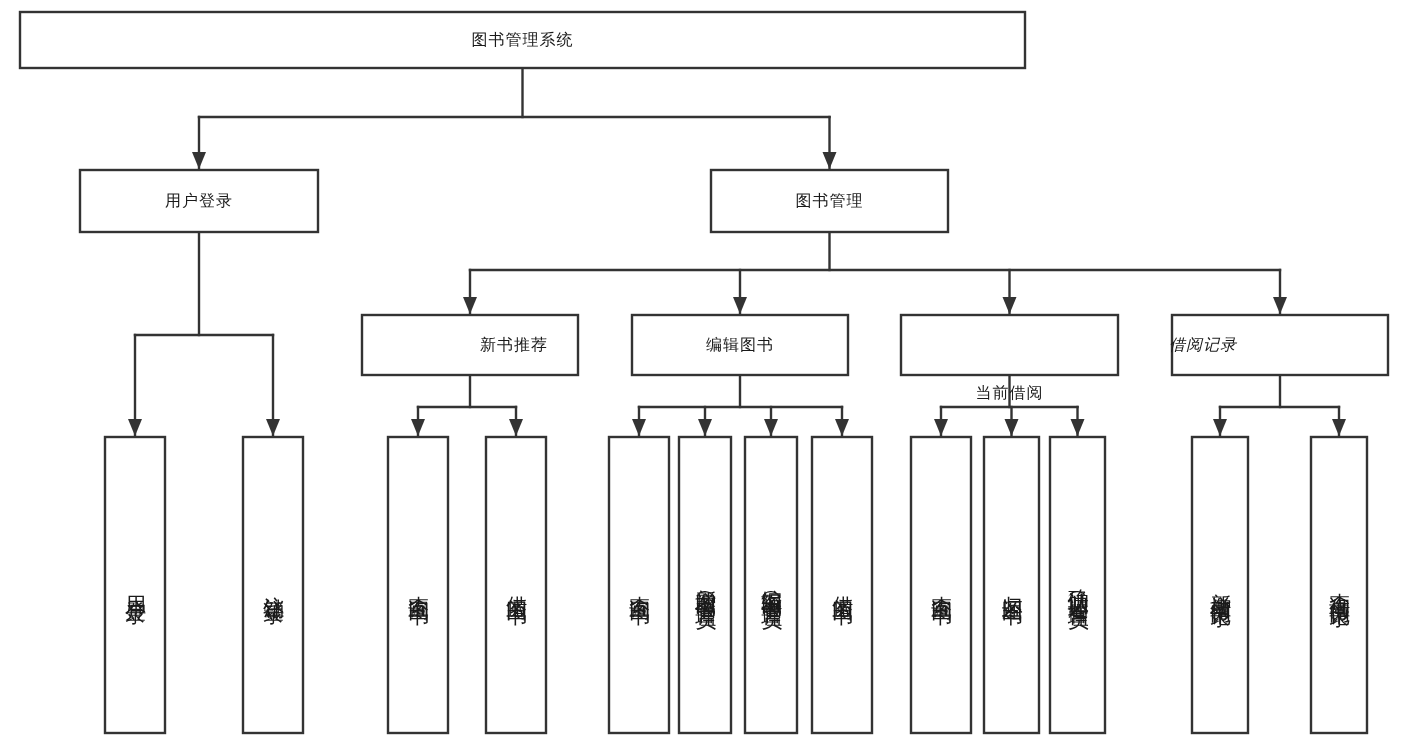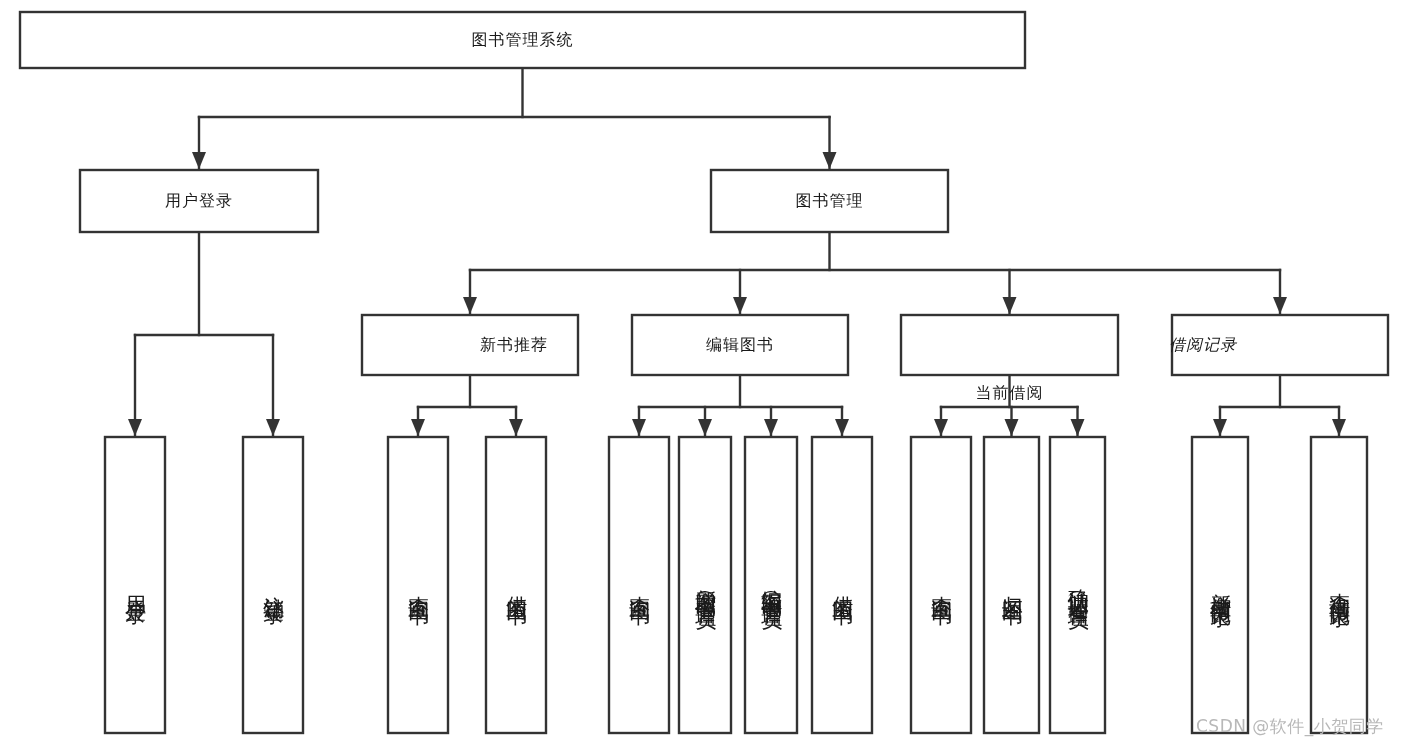--- a/index.html
+++ b/index.html
@@ -173,15 +173,14 @@
       <div class="node-label-v" style="left: 679px; top: 437px; width: 52px; height: 296px;">新增图书（管理员）</div>
       <div class="node-label-v" style="left: 745px; top: 437px; width: 52px; height: 296px;">编辑图书（管理员）</div>
       <div class="node-label-v" style="left: 812px; top: 437px; width: 60px; height: 296px;">借阅图书</div>
       <div class="node-label-v" style="left: 911px; top: 437px; width: 60px; height: 296px;">查询图书</div>
       <div class="node-label-v" style="left: 984px; top: 437px; width: 55px; height: 296px;">归还图书</div>
       <div class="node-label-v" style="left: 1050px; top: 437px; width: 55px; height: 296px;">确认归还（管理员）</div>
       <div class="node-label-v" style="left: 1192px; top: 437px; width: 56px; height: 296px;">新增借阅记录</div>
       <div class="node-label-v" style="left: 1311px; top: 437px; width: 56px; height: 296px;">查询借阅记录</div>
     </div>
 
-  <div class="watermark" style="left:1196px; top:715px;">CSDN @软件_小贺同学</div>
 
 </div>
 
 </body></html>

